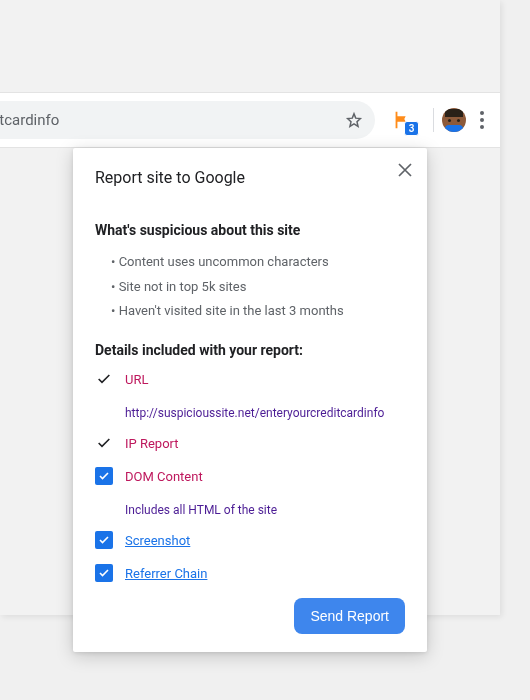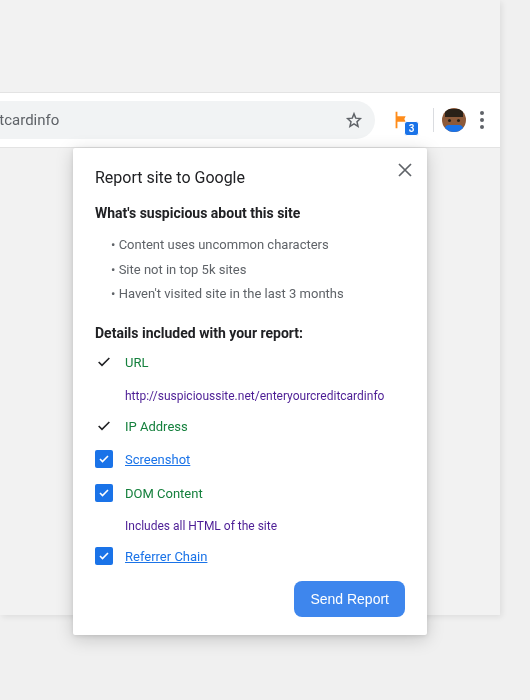--- a/index.html
+++ b/index.html
@@ -120,21 +120,21 @@
       top: 12px; right: 12px;
       width: 20px; height: 20px;
       display:flex; align-items:center; justify-content:center;
       color:#5f6368;
       cursor:pointer;
     }
     .popup h2 {
       font-size: 16px;
       font-weight: 400;
       color: #202124;
-      margin-bottom: 18px;
+      margin-bottom: 35px;
     }
     .popup h3 {
       font-size: 14px;
       font-weight: 700;
       color: #202124;
       margin-bottom: 12px;
     }
     .reasons {
       list-style: none;
       margin: 0 0 18px 16px;
@@ -164,21 +164,21 @@
     .cbox {
       width: 18px; height: 18px;
       background: #1a73e8;
       border-radius: 2px;
       display:flex; align-items:center; justify-content:center;
     }
     .cbox svg { display:block; }
     .detail .txt { flex:1; }
     .detail .label {
       font-size: 13px;
-      color: #15803d;
+      color: #be185d;
       line-height: 1.5;
     }
     .detail .label.link {
       color: #1a73e8;
       text-decoration: underline;
     }
     .detail .sub {
       font-size: 12px;
       color: #4c1d95;
       margin-top: 16px;
@@ -264,44 +264,44 @@
     </div>
   </div>
 
   <div class="detail">
     <span class="icon check">
       <svg width="16" height="16" viewBox="0 0 24 24">
           <path fill="none" stroke="#202124" stroke-width="2.4" d="M4 12l5 5L20 6"></path>
         </svg>
     </span>
     <div class="txt">
-      <div class="label">IP Address</div>
+      <div class="label">IP Report</div>
     </div>
   </div>
 
   <div class="detail">
     <span class="icon cbox">
       <svg width="12" height="12" viewBox="0 0 24 24">
           <path fill="none" stroke="#fff" stroke-width="3.2" d="M4 12l5 5L20 6"></path>
         </svg>
     </span>
     <div class="txt">
-      <div class="label link">Screenshot</div>
+      <div class="label">DOM Content</div>
+      <div class="sub">Includes all HTML of the site</div>
     </div>
   </div>
 
   <div class="detail">
     <span class="icon cbox">
       <svg width="12" height="12" viewBox="0 0 24 24">
           <path fill="none" stroke="#fff" stroke-width="3.2" d="M4 12l5 5L20 6"></path>
         </svg>
     </span>
     <div class="txt">
-      <div class="label">DOM Content</div>
-      <div class="sub">Includes all HTML of the site</div>
+      <div class="label link">Screenshot</div>
     </div>
   </div>
 
   <div class="detail">
     <span class="icon cbox">
       <svg width="12" height="12" viewBox="0 0 24 24">
           <path fill="none" stroke="#fff" stroke-width="3.2" d="M4 12l5 5L20 6"></path>
         </svg>
     </span>
     <div class="txt">

